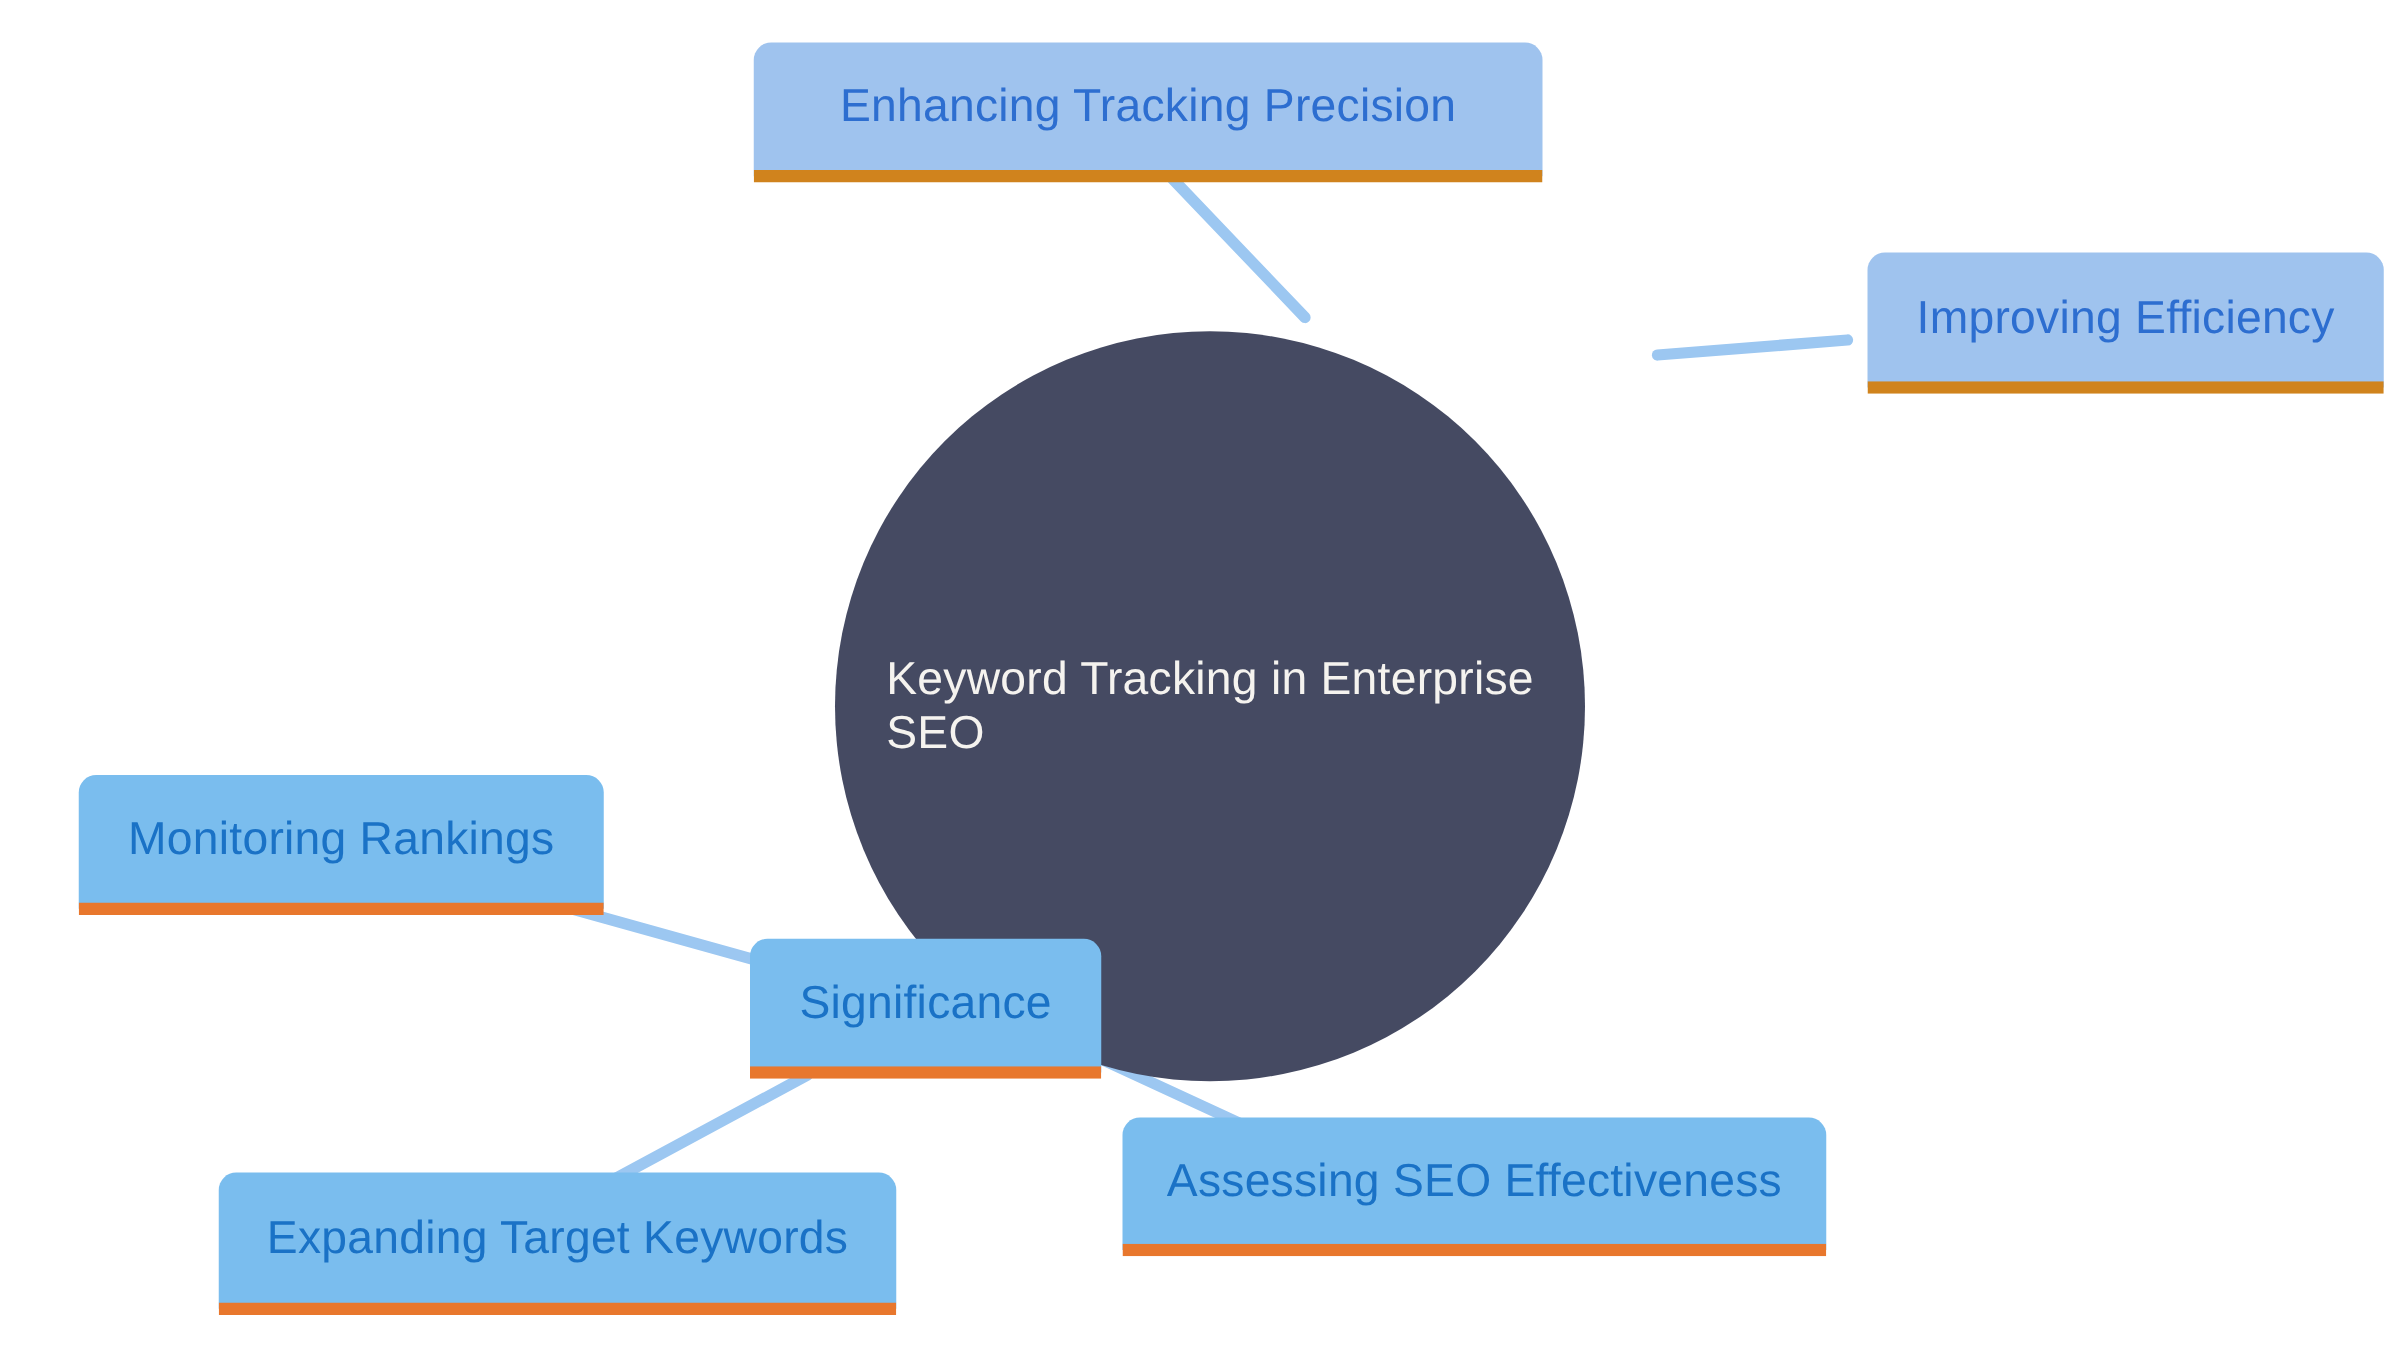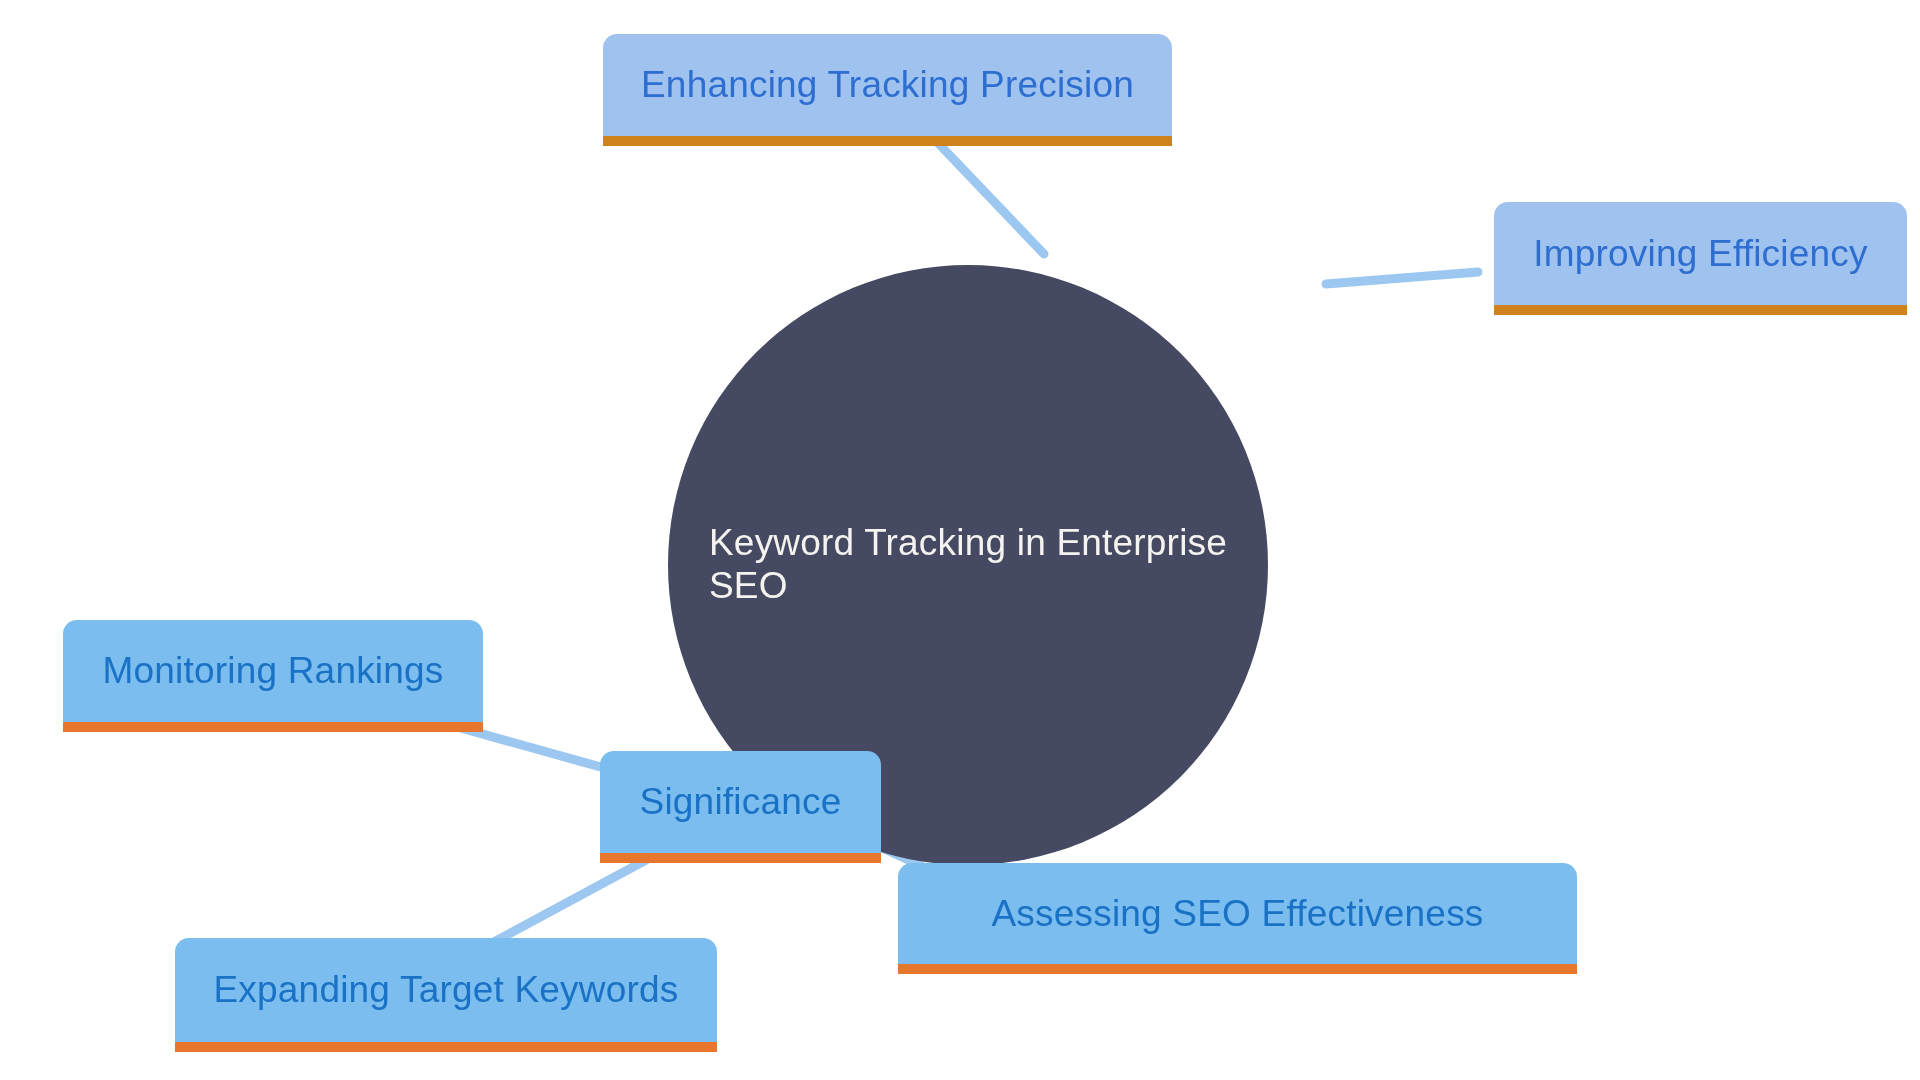--- a/index.html
+++ b/index.html
@@ -40,27 +40,27 @@
     border-radius: 14px 14px 0 0;
     border-bottom: 10px solid;
     display: flex;
     align-items: center;
     justify-content: center;
     font-size: 37px;
     letter-spacing: 0.2px;
     white-space: nowrap;
     cursor: default;
   }
-  .n-enhancing    { left: 603px;  top: 34px;  width: 569px; height: 102px; }
+  .n-enhancing    { left: 603px;  top: 34px;  width: 631px; height: 102px; }
   .n-role         { left: 863px;  top: 249px; width: 462px; height: 101px; }
   .n-improving    { left: 1474px; top: 202px; width: 413px; height: 103px; margin-left: 20px; }
   .n-monitoring   { left: 33px;   top: 620px; width: 420px; height: 102px; margin-left: 30px; }
   .n-significance { left: 600px;  top: 751px; width: 281px; height: 102px; }
   .n-expanding    { left: 175px;  top: 938px; width: 542px; height: 104px; }
-  .n-assessing    { left: 898px;  top: 863px; width: 679px; height: 101px; }
+  .n-assessing    { left: 898px;  top: 894px; width: 563px; height: 101px; }
 </style>
 </head>
 <body>
 
 <div class="canvas">
 
   <svg class="edges" width="1920" height="1080" viewBox="0 0 1920 1080">
     <line x1="938" y1="143" x2="1044" y2="254" stroke-width="9" stroke-linecap="round" stroke="#9cc7f1"></line>
     <line x1="1326" y1="284" x2="1478" y2="272" stroke-width="9" stroke-linecap="round" stroke="#9cc7f1"></line>
     <line x1="450" y1="725" x2="615" y2="771" stroke-width="9" stroke-linecap="round" stroke="#9cc7f1"></line>

